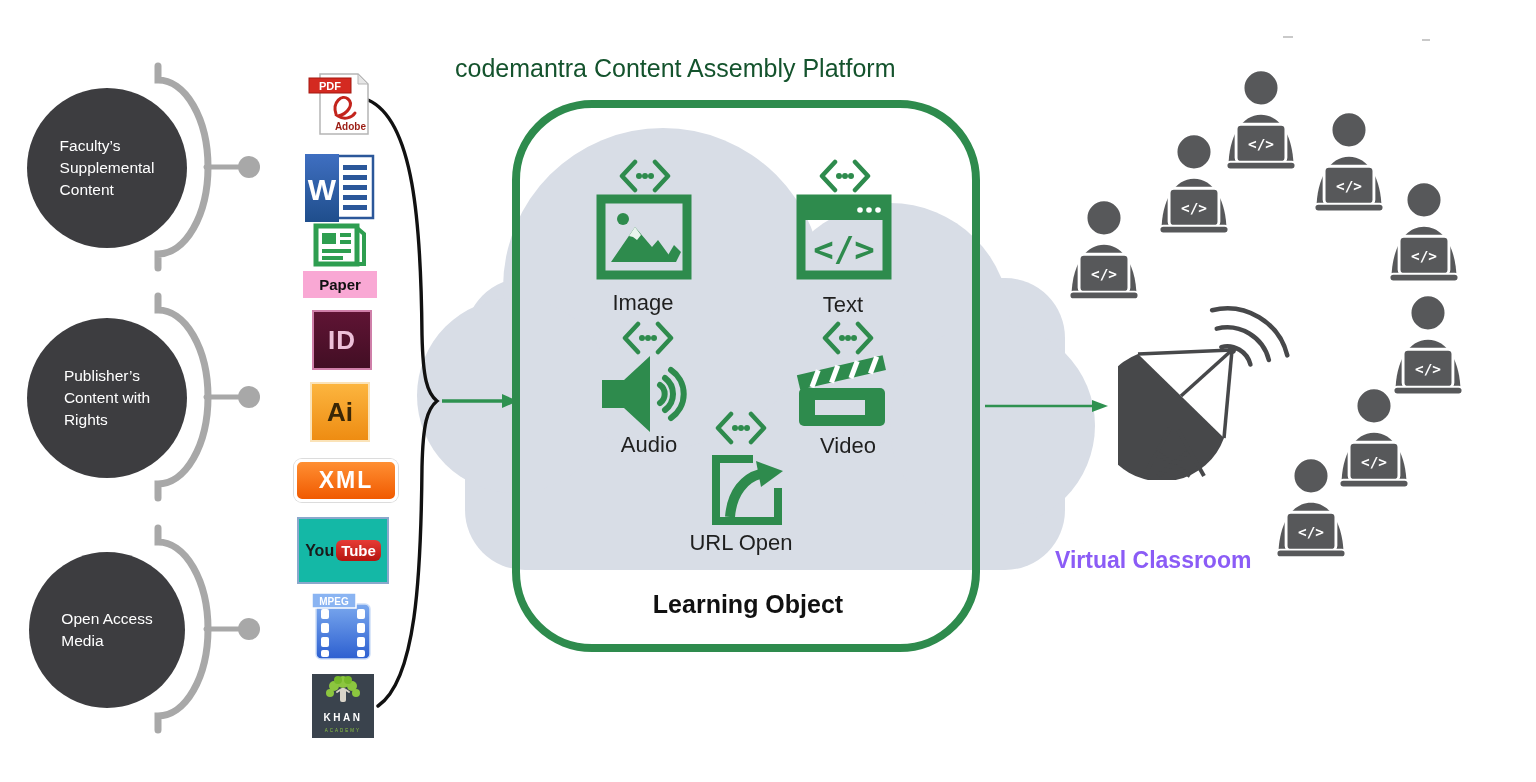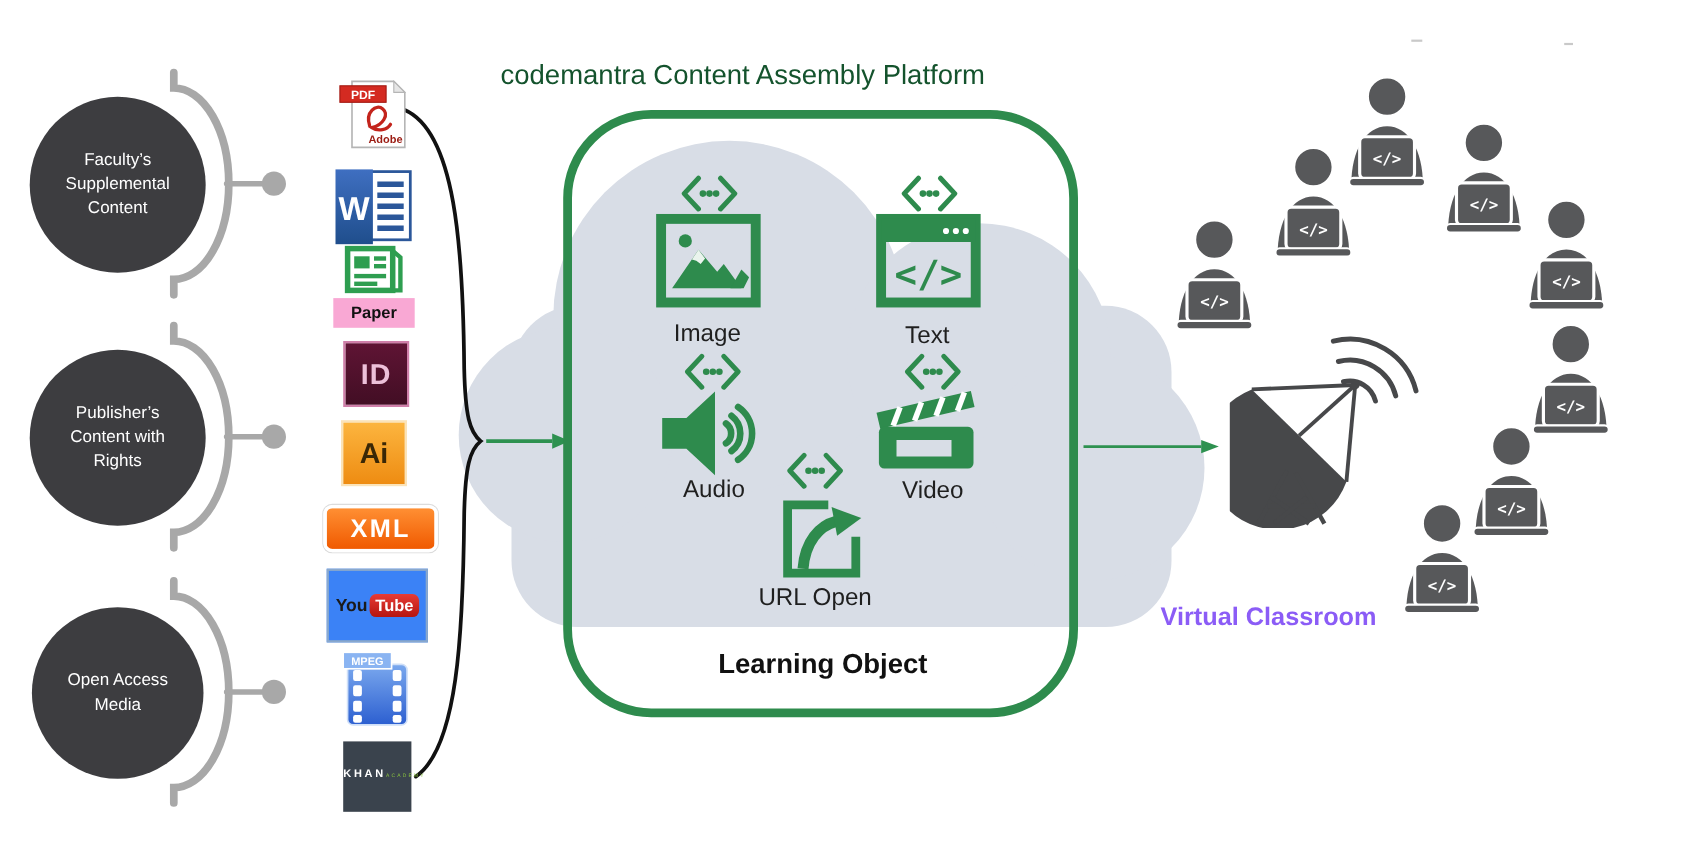--- a/index.html
+++ b/index.html
@@ -4,39 +4,39 @@
 <style>
   html,body{margin:0;padding:0;}
   body{
     width:1536px;height:782px;position:relative;overflow:hidden;
     background:#ffffff;font-family:"Liberation Sans",sans-serif;
   }
   .abs{position:absolute;}
   
   .src-circle{
     position:absolute;border-radius:50%;background:#3d3d40;color:#fff;
-    display:flex;align-items:center;justify-content:center;text-align:center;
+    display:flex;align-items:center;justify-content:center;
     font-size:15.5px;line-height:1.4;z-index:3;
   }
   .src-circle span{display:block;}
   
   .fmt{position:absolute;z-index:3;display:flex;align-items:center;justify-content:center;}
   .id-box{background:linear-gradient(180deg,#5f1434,#420e24);border:2px solid #cf7fa9;
     color:#edc0d9;font-weight:bold;font-size:26px;letter-spacing:1px;}
   .ai-box{background:linear-gradient(180deg,#fcb53f,#ee8c12);border:2px solid #fbe3b8;
     color:#3a2706;font-weight:bold;font-size:26px;}
   .xml-box{background:linear-gradient(180deg,#ff8f33,#f05a00);border:3px solid #fff;
     box-shadow:0 0 0 1px #dcdcdc;border-radius:8px;color:#fff;font-weight:bold;
     font-size:23px;letter-spacing:2px;}
-  .yt-box{background:#3b82f6;border:2px solid #8aa8cc;gap:2px;}
+  .yt-box{background:#14b8a6;border:2px solid #8aa8cc;gap:2px;}
   .yt-you{color:#1a1a1a;font-weight:bold;font-size:16px;}
   .yt-tube{background:linear-gradient(180deg,#e73b35,#b5150f);color:#fff;font-weight:bold;
     font-size:15px;border-radius:6px;padding:2px 5px;}
   .paper-label{background:#f9a8d4;color:#111;font-weight:bold;font-size:15px;}
-  .khan-box{background:#3a434d;flex-direction:row;justify-content:space-between;padding-bottom:5px;}
+  .khan-box{background:#3a434d;flex-direction:column;justify-content:space-between;padding-bottom:5px;}
   .khan-k{color:#fff;font-weight:bold;font-size:10px;letter-spacing:2.5px;}
   .khan-a{color:#8cc63f;font-size:4.5px;letter-spacing:2px;margin-top:2px;}
   
   .cloud-part{position:absolute;background:#d8dde6;z-index:1;}
   
   .green-rect{
     position:absolute;left:512px;top:100px;width:468px;height:552px;
     border:8px solid #2e8b4d;border-radius:80px;z-index:3;pointer-events:none;box-sizing:border-box;
   }
   .diagram-title{

